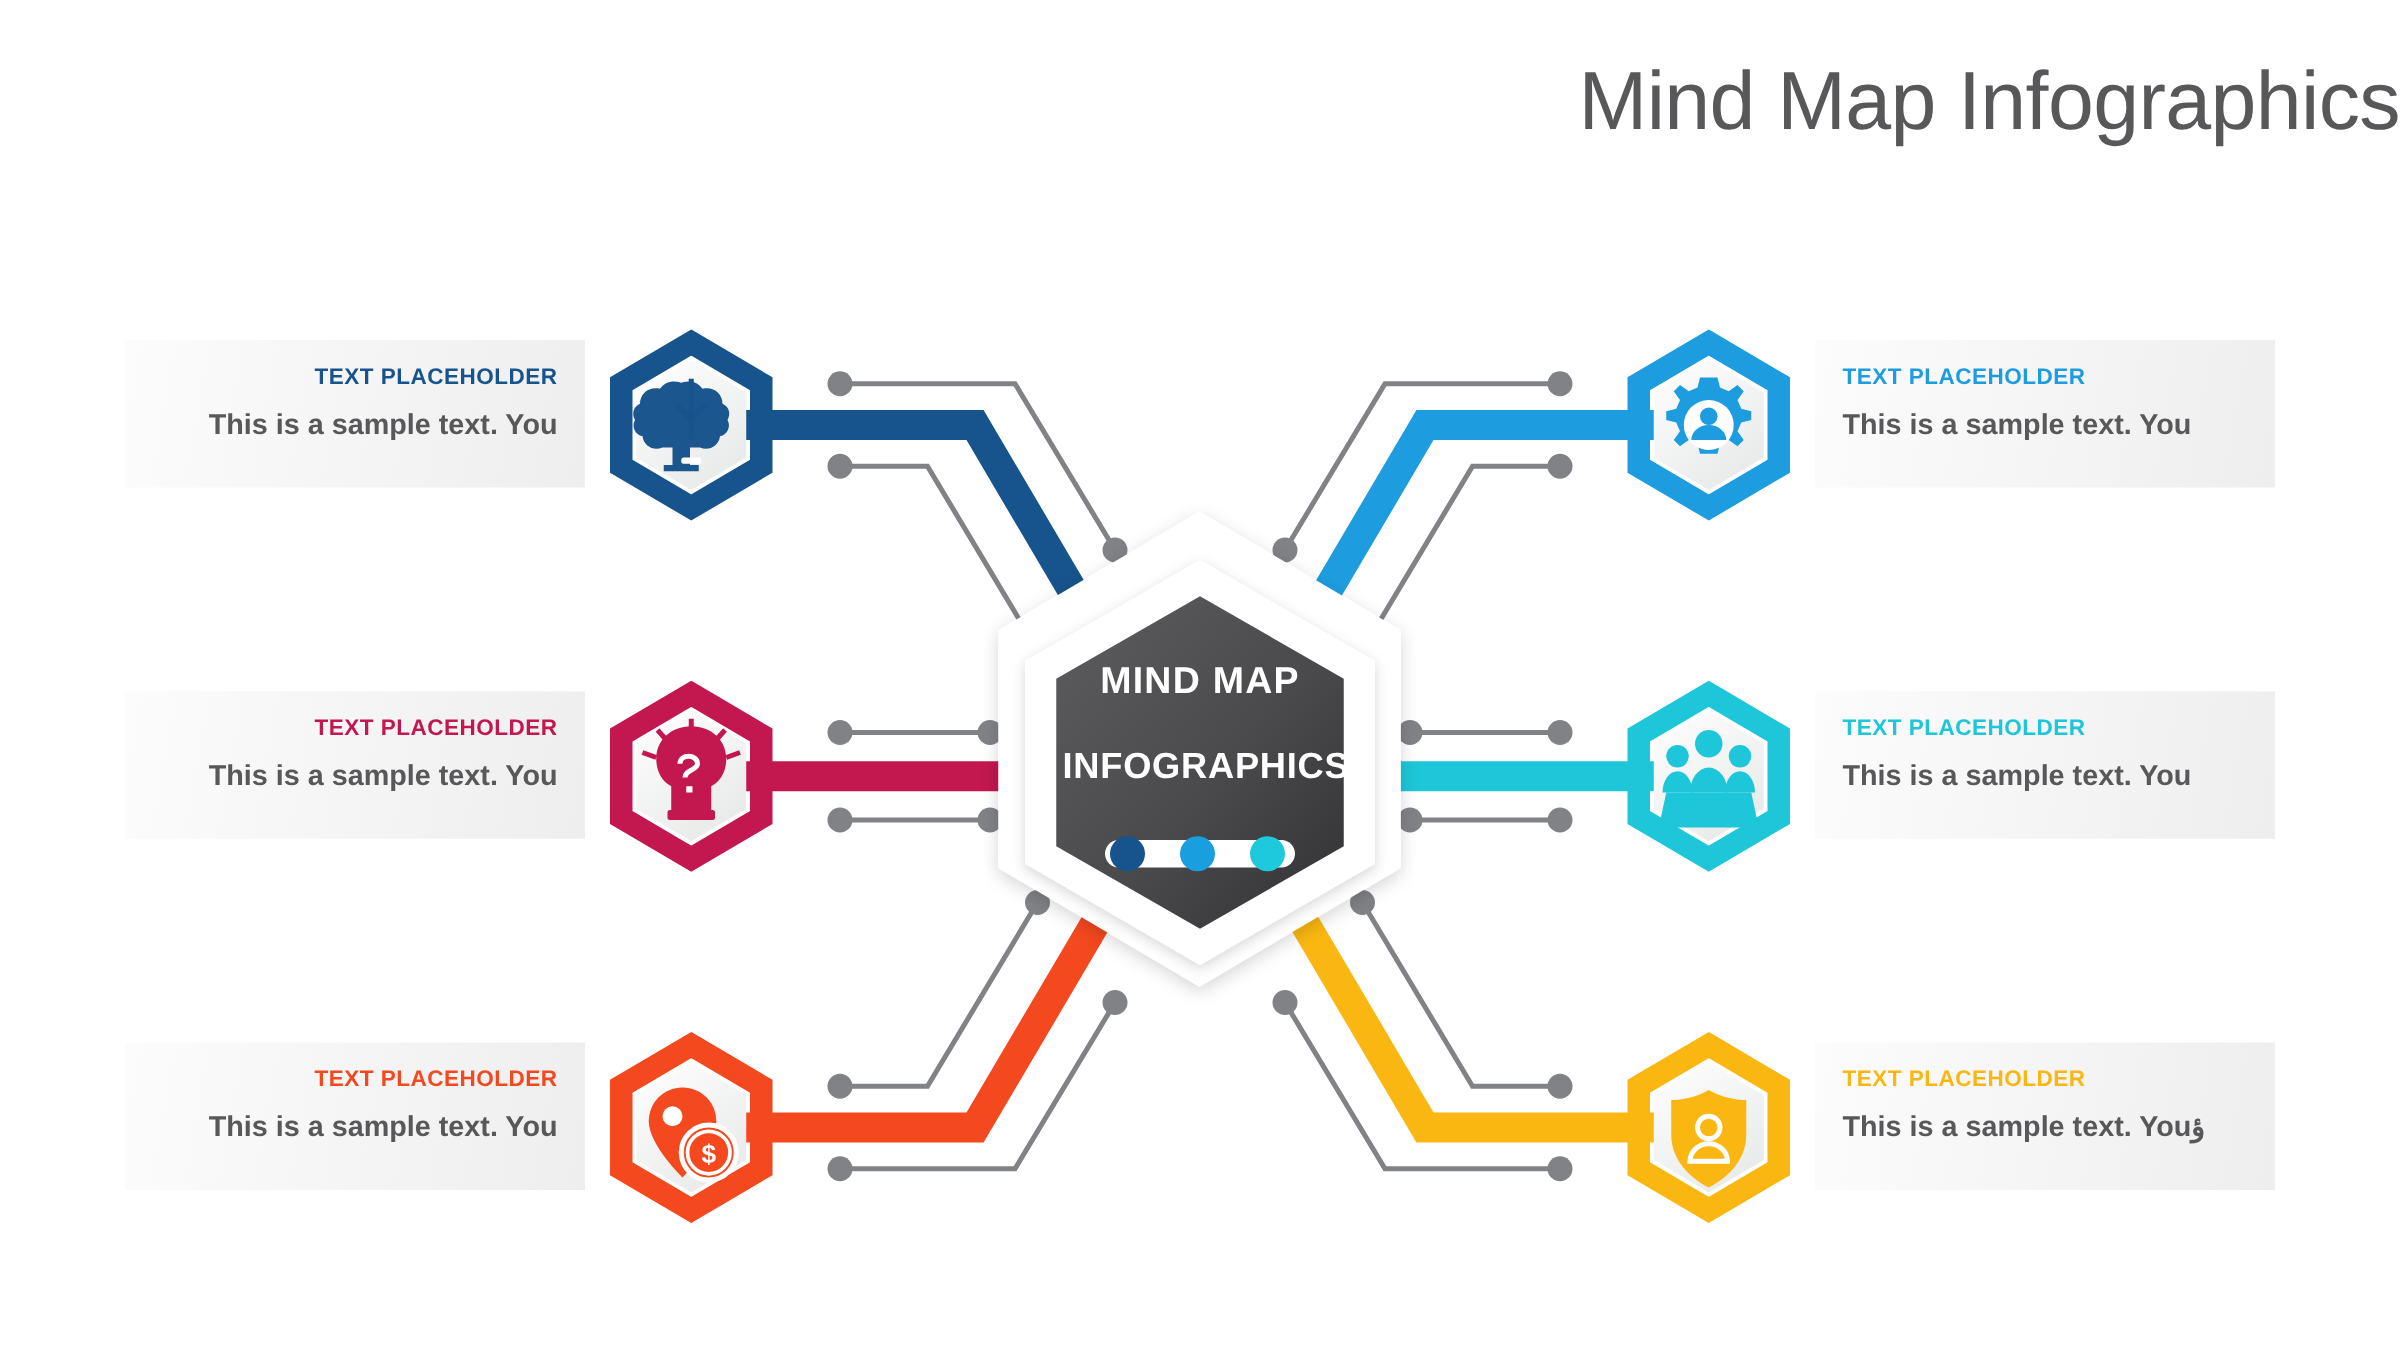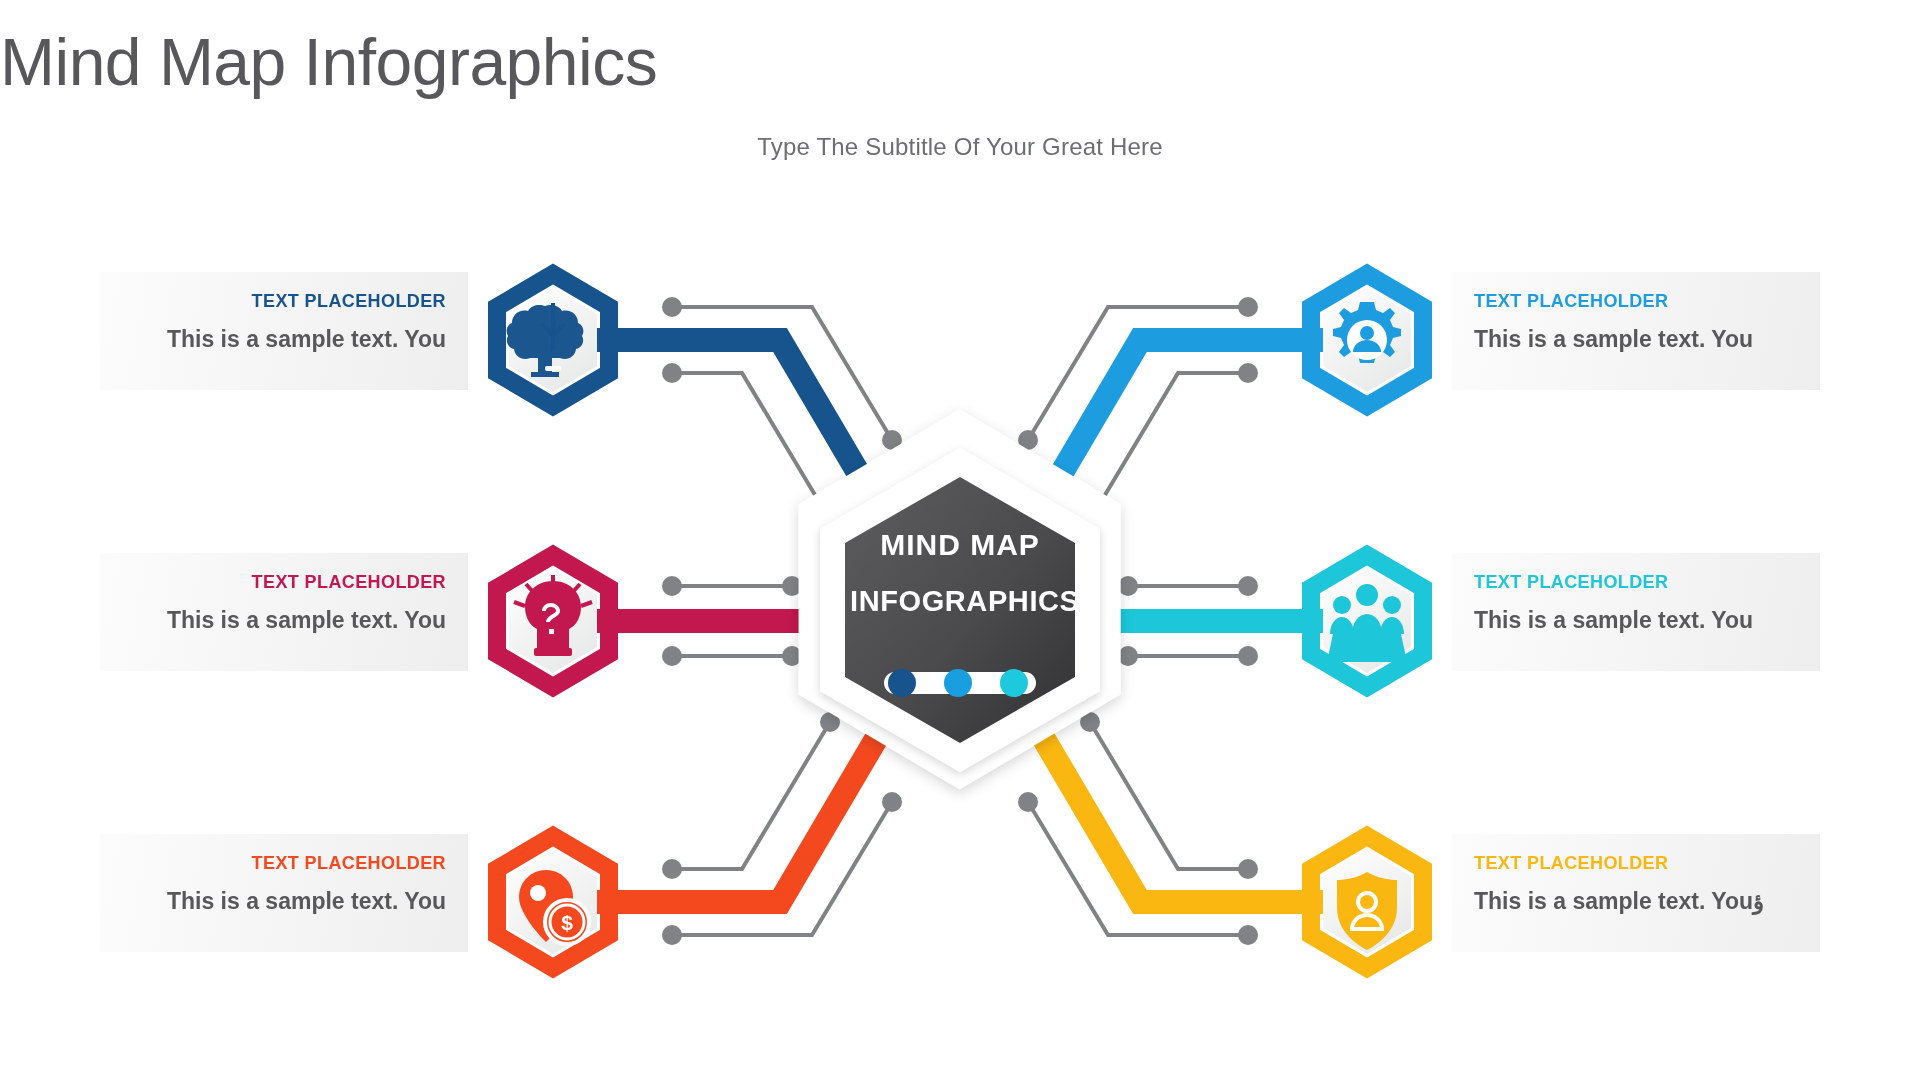--- a/index.html
+++ b/index.html
@@ -15,24 +15,24 @@
   #stage {
     position: relative;
     width: 1920px;
     height: 1080px;
     background: #ffffff;
   }
 
   
   #page-title {
     position: absolute;
-    top: 26px;
+    top: 44px;
     left: 0;
     width: 1920px;
-    text-align: left;
+    text-align: right;
     font-size: 66px;
     font-weight: 400;
     color: #58585a;
     letter-spacing: -0.5px;
     line-height: 1.1;
   }
 
   #page-subtitle {
     position: absolute;
     top: 133px;
@@ -99,37 +99,36 @@
     width: 220px;
     text-align: center;
     pointer-events: none;
   }
   #center-title {
     font-size: 30px;
     font-weight: 700;
     color: #ffffff;
     letter-spacing: 1px;
     line-height: 1;
-    margin-bottom: 27px;
+    margin-bottom: 39px;
   }
   #center-sub {
     font-size: 29px;
     font-weight: 700;
     color: #ffffff;
     letter-spacing: 0.6px;
     line-height: 1;
   }
 </style>
 </head>
 <body>
 
 <div id="stage">
 
   <div id="page-title">Mind Map Infographics</div>
-  <div id="page-subtitle">Type The Subtitle Of Your Great Here</div>
 
   <svg id="diagram" viewBox="0 0 1920 1080">
     <defs>
       <linearGradient id="gradCenter" x1="0" y1="0" x2="1" y2="1">
         <stop offset="0%" stop-color="#5d5d5f"></stop>
         <stop offset="55%" stop-color="#4a4a4c"></stop>
         <stop offset="100%" stop-color="#313133"></stop>
       </linearGradient>
       <linearGradient id="gradHexInner" x1="0" y1="0" x2="0.6" y2="1">
         <stop offset="0%" stop-color="#ffffff"></stop>

